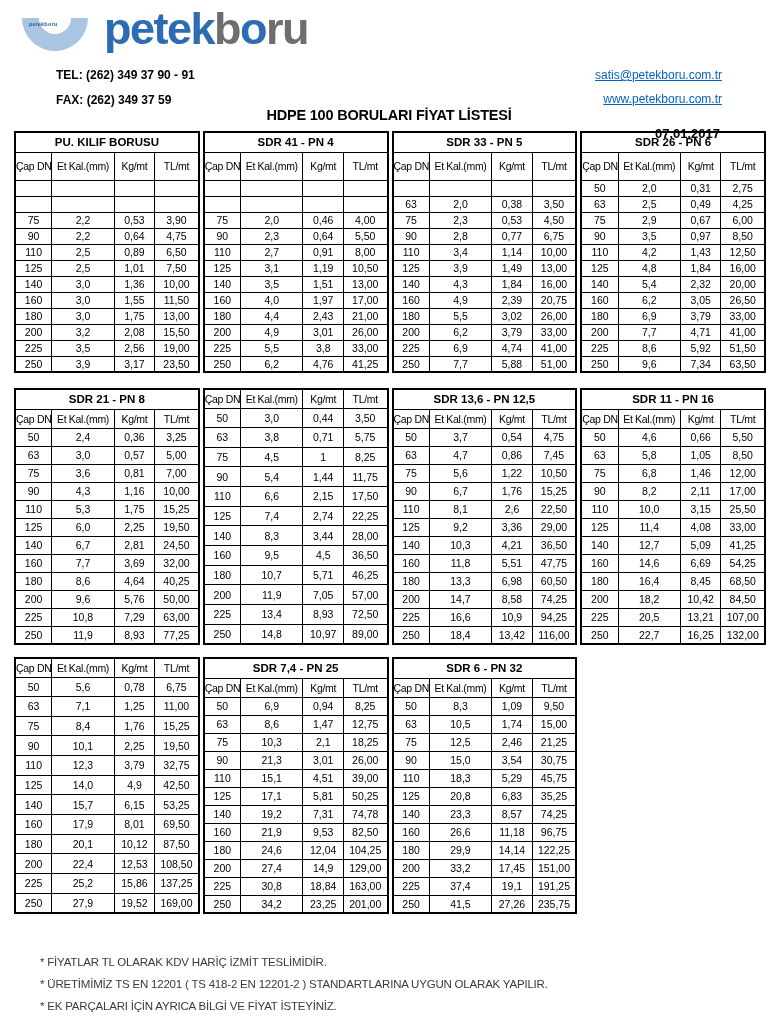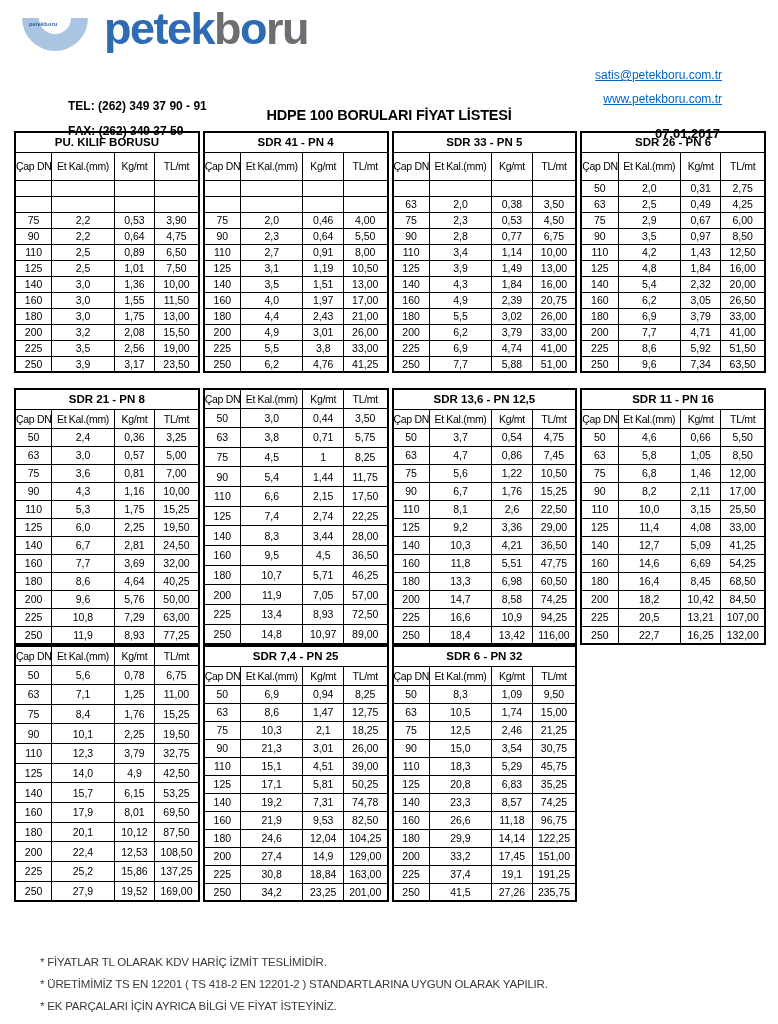--- a/index.html
+++ b/index.html
@@ -11,34 +11,34 @@
   .logo-mark { position: relative; width: 66px; height: 33px; margin-top: 12px;
                background: #a9c5e2; border-radius: 0 0 66px 66px; }
   .logo-mark::after { content: ""; position: absolute; left: 17px; top: 0; width: 32px; height: 16px;
                       background: #fff; border-radius: 0 0 32px 32px; }
   .logo-mark-label { position: absolute; top: 3px; left: 7px; font-size: 5.5px; font-weight: bold;
                      color: #2b5c9a; z-index: 2; letter-spacing: 0.2px; }
   .logo-word { font-size: 45px; font-weight: bold; letter-spacing: -1.5px; line-height: 1; }
   .lw-blue { color: #2d6cb4; }
   .lw-gray { color: #6d6e71; }
 
-  .contact-left { position: absolute; left: 68px; top: 68px; font-weight: bold; font-size: 12px; margin-top: 31px; }
+  .contact-left { position: absolute; left: 56px; top: 68px; font-weight: bold; font-size: 12px; }
   .contact-left div { margin-bottom: 11px; white-space: nowrap; }
   .contact-right { position: absolute; right: 56px; top: 68px; text-align: right; font-size: 12px; font-weight: normal; }
   .contact-right a { display: block; color: #0563c1; text-decoration: underline; margin-bottom: 10px; cursor: pointer; }
 
   .doc-title { position: absolute; top: 107px; left: 0; width: 100%; text-align: center;
                font-weight: bold; font-size: 14.5px; letter-spacing: -0.2px; }
   .doc-date  { position: absolute; top: 126px; right: 58px; font-weight: bold; font-size: 13px; }
 
   
   .tables { position: absolute; top: 131px; left: 14px; width: 752px; }
   .table-grid { display: grid; grid-template-columns: repeat(4, 1fr); column-gap: 3px; }
   .table-grid.g1 { margin-bottom: 15px; }
-  .table-grid.g2 { margin-bottom: 0; }
+  .table-grid.g2 { margin-bottom: 12px; }
 
   table { border-collapse: collapse; width: 100%; table-layout: fixed; border: 2px solid #000; }
   th, td { border: 1px solid #000; text-align: center; padding: 0; overflow: hidden; white-space: nowrap; }
   th.t-title { font-size: 11.5px; font-weight: bold; height: 20px; }
   tr.cols th { font-weight: normal; font-size: 10.5px; letter-spacing: -0.3px; }
   .g1 tr.cols th { height: 28px; }
   .g2 tr.cols th, .g3 tr.cols th { height: 19px; }
   td { font-size: 10.5px; }
   .g1 td { height: 16px; }
   .g2 td, .g3 td { height: 18px; }

